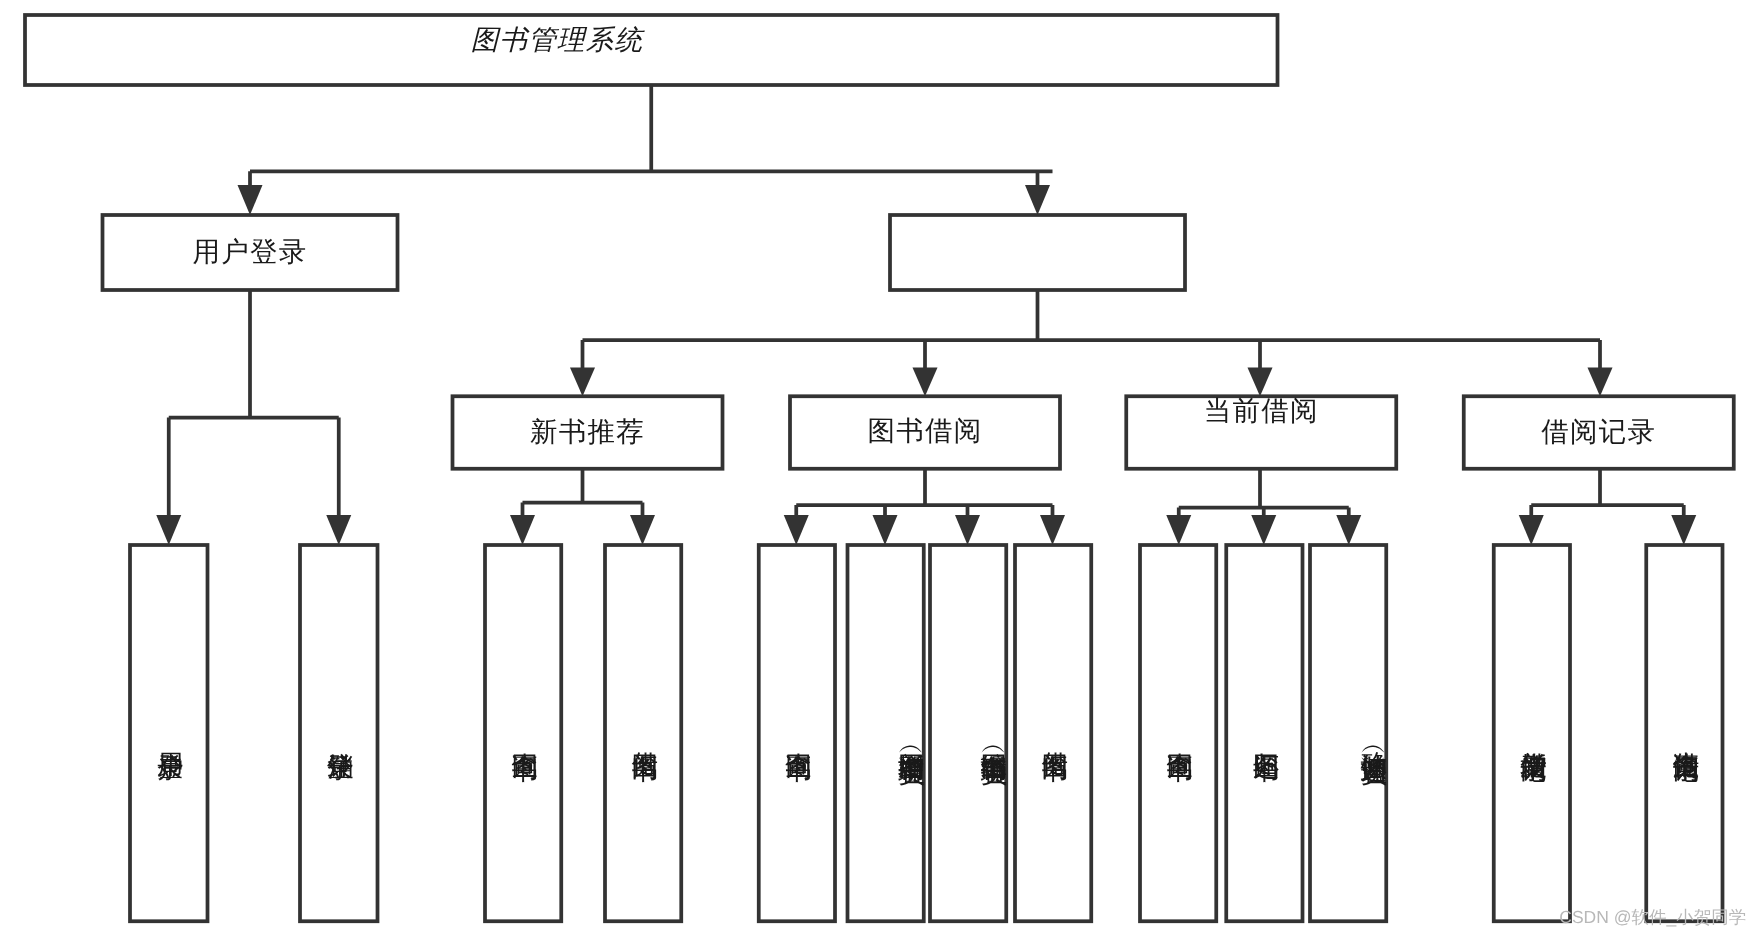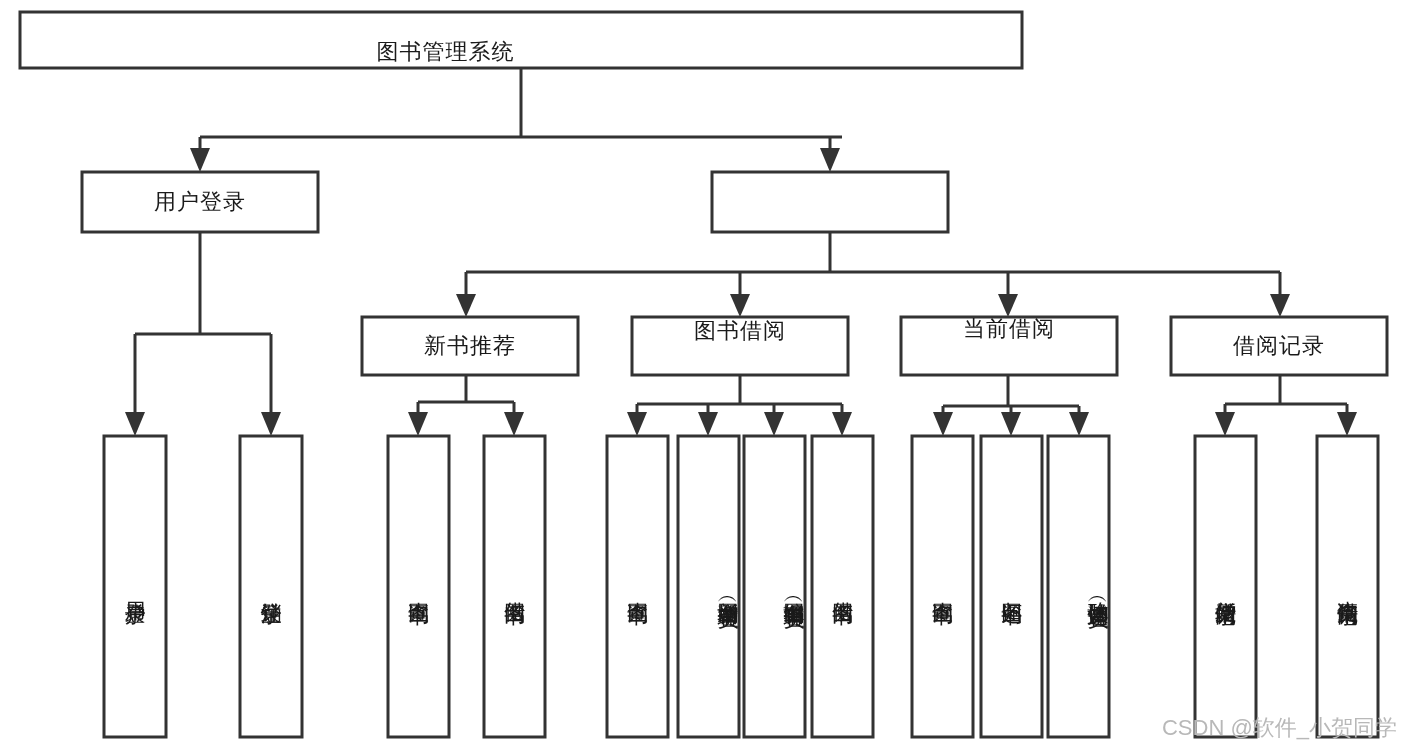--- a/index.html
+++ b/index.html
@@ -67,21 +67,21 @@
     color: #1a1a1a;
     letter-spacing: 1px;
     white-space: nowrap;
     pointer-events: none;
   }
   #watermark {
     position: absolute;
     right: 8px;
     bottom: 4px;
     font-family: "Liberation Sans", "DejaVu Sans", sans-serif;
-    font-size: 22px;
+    font-size: 14px;
     color: #b8b8b8;
     white-space: nowrap;
     pointer-events: none;
   }
 </style>
 </head>
 <body>
 
 <div id="diagram-root">
 
@@ -178,26 +178,26 @@
     <rect class="node-rect" x="678" y="436" width="61" height="301"></rect>
     <rect class="node-rect" x="744" y="436" width="61" height="301"></rect>
     <rect class="node-rect" x="812" y="436" width="61" height="301"></rect>
     <rect class="node-rect" x="912" y="436" width="61" height="301"></rect>
     <rect class="node-rect" x="981" y="436" width="61" height="301"></rect>
     <rect class="node-rect" x="1048" y="436" width="61" height="301"></rect>
     <rect class="node-rect" x="1195" y="436" width="61" height="301"></rect>
     <rect class="node-rect" x="1317" y="436" width="61" height="301"></rect>
   </svg>
 
-  <div class="hlabel-wrap" style="left:20px; top:24px; width:851px; height:56px;">图书管理系统</div>
+  <div class="hlabel-wrap" style="left:20px; top:4px; width:851px; height:56px;font-style:italic;">图书管理系统</div>
 
   <div class="hlabel-wrap" style="left:82px; top:172px; width:236px; height:60px;">用户登录</div>
 
   <div class="hlabel-wrap" style="left:362px; top:317px; width:216px; height:58px;">新书推荐</div>
-  <div class="hlabel-wrap" style="left:632px; top:302px; width:216px; height:58px;">图书借阅</div>
+  <div class="hlabel-wrap" style="left:632px; top:316px; width:216px; height:58px;">图书借阅</div>
   <div class="hlabel-wrap" style="left:901px; top:300px; width:216px; height:58px;">当前借阅</div>
   <div class="hlabel-wrap" style="left:1171px; top:317px; width:216px; height:58px;">借阅记录</div>
 
   <div class="vlabel-wrap" style="left:104px; top:436px; width:62px; height:301px;">用户登录</div>
   <div class="vlabel-wrap" style="left:240px; top:436px; width:62px; height:301px;">注销登录</div>
   <div class="vlabel-wrap" style="left:388px; top:436px; width:61px; height:301px;">查询图书</div>
   <div class="vlabel-wrap" style="left:484px; top:436px; width:61px; height:301px;">借阅图书</div>
   <div class="vlabel-wrap" style="left:607px; top:436px; width:61px; height:301px;">查询图书</div>
   <div class="vlabel-wrap" style="left:678px; top:436px; width:61px; height:301px; align-items:flex-start; padding-top:6px; box-sizing:border-box;">新增图书（管理员）</div>
   <div class="vlabel-wrap" style="left:744px; top:436px; width:61px; height:301px; align-items:flex-start; padding-top:6px; box-sizing:border-box;">编辑图书（管理员）</div>

